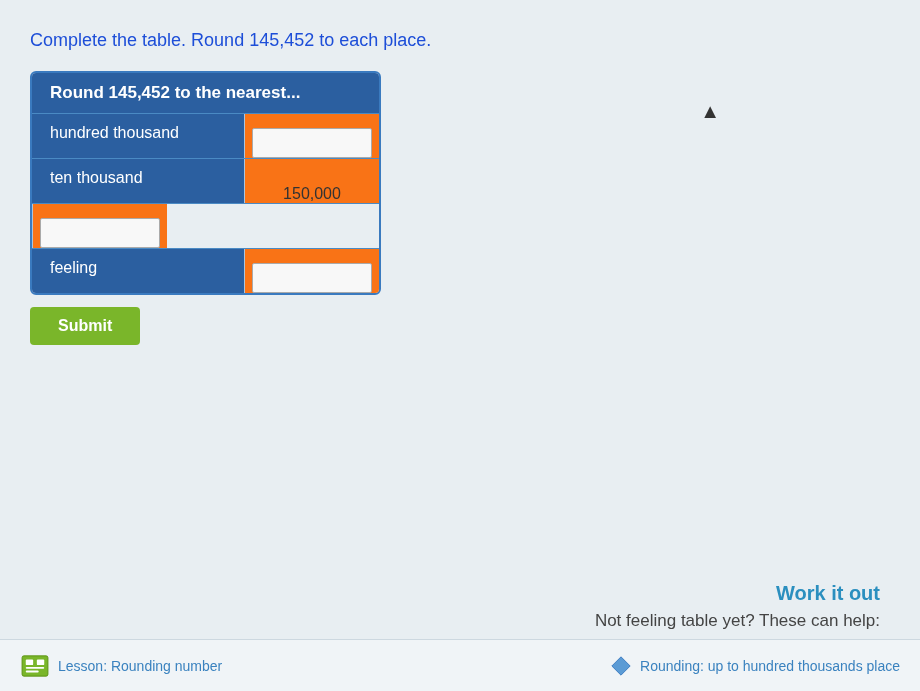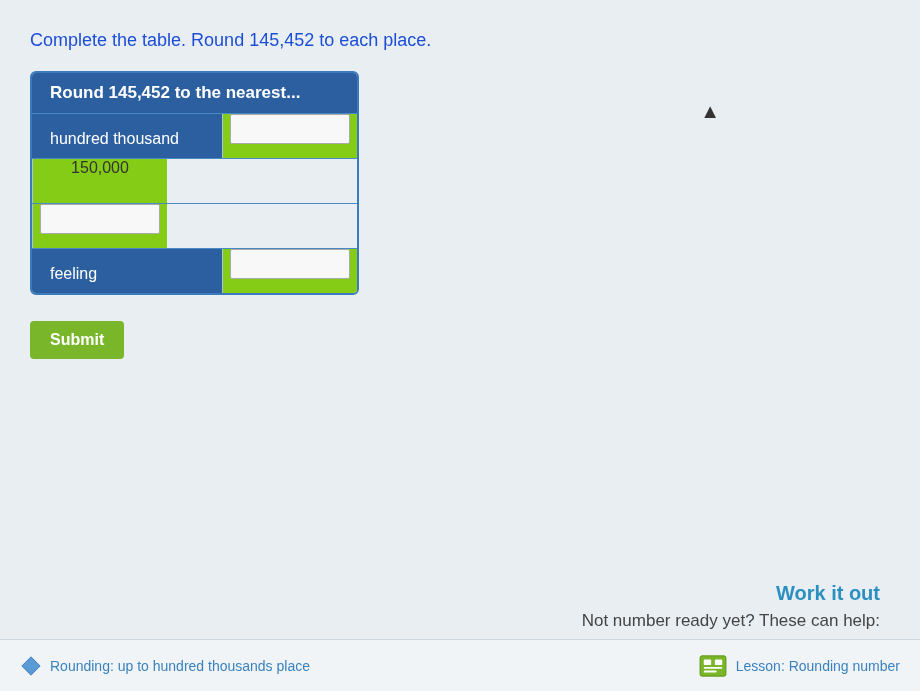--- a/index.html
+++ b/index.html
@@ -42,34 +42,34 @@
 
     .table-row {
       display: flex;
       align-items: center;
       border-top: 1px solid #4a8ac4;
     }
 
     .row-label {
       background: #2b5fa0;
       color: white;
-      width: 190px;
+      width: 212px;
       padding: 10px 18px;
       font-size: 16px;
       min-height: 44px;
       display: flex;
-      align-items: flex-end;
+      align-items: flex-start;
     }
 
     .row-value {
-      background: #84cc16;
+      background: #f97316;
       width: 135px;
       min-height: 44px;
       display: flex;
-      align-items: flex-start;
+      align-items: flex-end;
       justify-content: center;
       border-left: 1px solid #aac4df;
     }
 
     .row-value input {
       width: 120px;
       height: 30px;
       border: 1px solid #aaa;
       border-radius: 2px;
       font-size: 15px;
@@ -82,25 +82,25 @@
       font-size: 16px;
       font-weight: normal;
       color: #333;
     }
 
     .submit-btn {
       background: #7ab62a;
       color: white;
       border: none;
       border-radius: 4px;
-      padding: 10px 20px;
+      padding: 10px 28px;
       font-size: 16px;
       font-weight: bold;
       cursor: pointer;
-      margin-top: 22px;
+      margin-top: 8px;
     }
 
     .bottom-section {
       position: absolute;
       bottom: 60px;
       right: 40px;
       text-align: right;
       margin-left: 21px;
     }
 
@@ -179,20 +179,23 @@
       <div class="row-label">
         <span>hundred thousand</span>
       </div>
       <div class="row-value">
         <input type="text" style="">
       </div>
     </div>
 
     
     <div class="table-row">
+      <div class="row-label">
+        <span>ten thousand</span>
+      </div>
       <div class="row-value static-val">
         <span>150,000</span>
       </div>
     </div>
 
     
     <div class="table-row">
       <div class="row-value">
         <input type="text" style="">
       </div>
@@ -213,34 +216,34 @@
 
   <div>
     <button class="submit-btn">Submit</button>
   </div>
 </div>
 
 <div class="cursor-indicator">▲</div>
 
 <div class="bottom-section">
   <div class="work-it-out">Work it out</div>
-  <div class="help-text">Not number ready yet? These can help:</div>
+  <div class="help-text">Not feeling table yet? These can help:</div>
 </div>
 
 <div class="footer-bar">
-  <div class="footer-item">
-    <svg class="diamond-icon" viewBox="0 0 24 24">
-      <polygon points="12,2 22,12 12,22 2,12" fill="#5b9bd5" stroke="#3a7abf" stroke-width="1"></polygon>
-    </svg>
-    <span>Rounding: up to hundred thousands place</span>
-  </div>
-
   <div class="footer-item">
     <svg class="book-icon" viewBox="0 0 32 26">
       <rect x="2" y="2" width="28" height="22" rx="2" fill="#7ab62a" stroke="#5a9010" stroke-width="1"></rect>
       <rect x="6" y="6" width="8" height="6" fill="white" rx="1"></rect>
       <rect x="18" y="6" width="8" height="6" fill="white" rx="1"></rect>
       <rect x="6" y="14" width="20" height="2" fill="white" rx="1"></rect>
       <rect x="6" y="18" width="14" height="2" fill="white" rx="1"></rect>
     </svg>
     <span>Lesson: Rounding number</span>
   </div>
+
+  <div class="footer-item">
+    <svg class="diamond-icon" viewBox="0 0 24 24">
+      <polygon points="12,2 22,12 12,22 2,12" fill="#5b9bd5" stroke="#3a7abf" stroke-width="1"></polygon>
+    </svg>
+    <span>Rounding: up to hundred thousands place</span>
+  </div>
 </div>
 
 </body></html>

